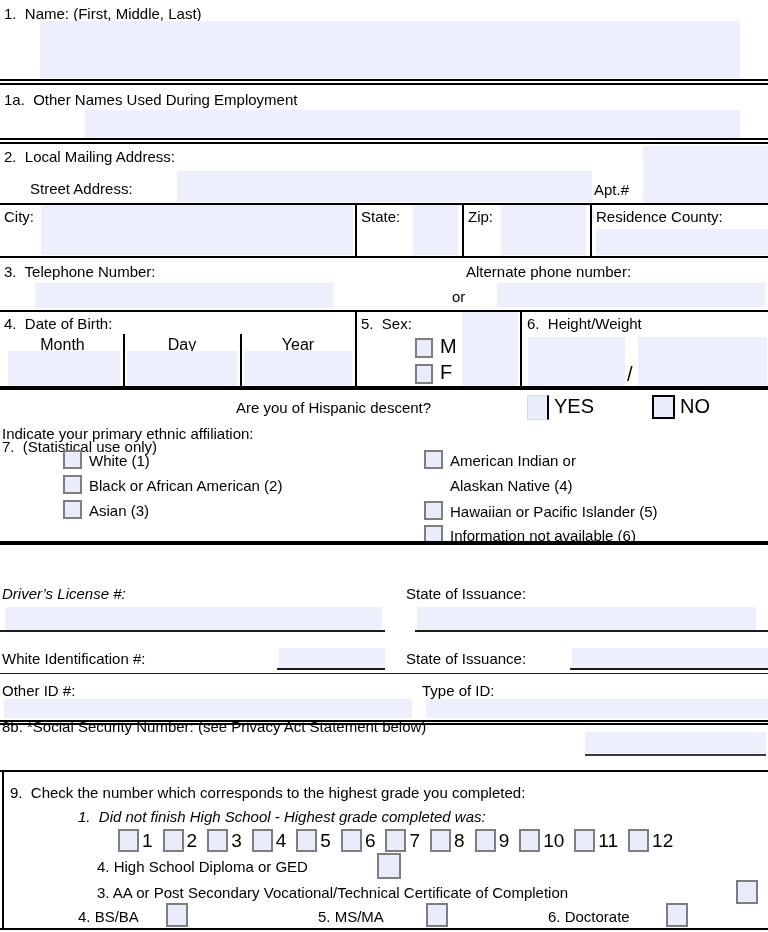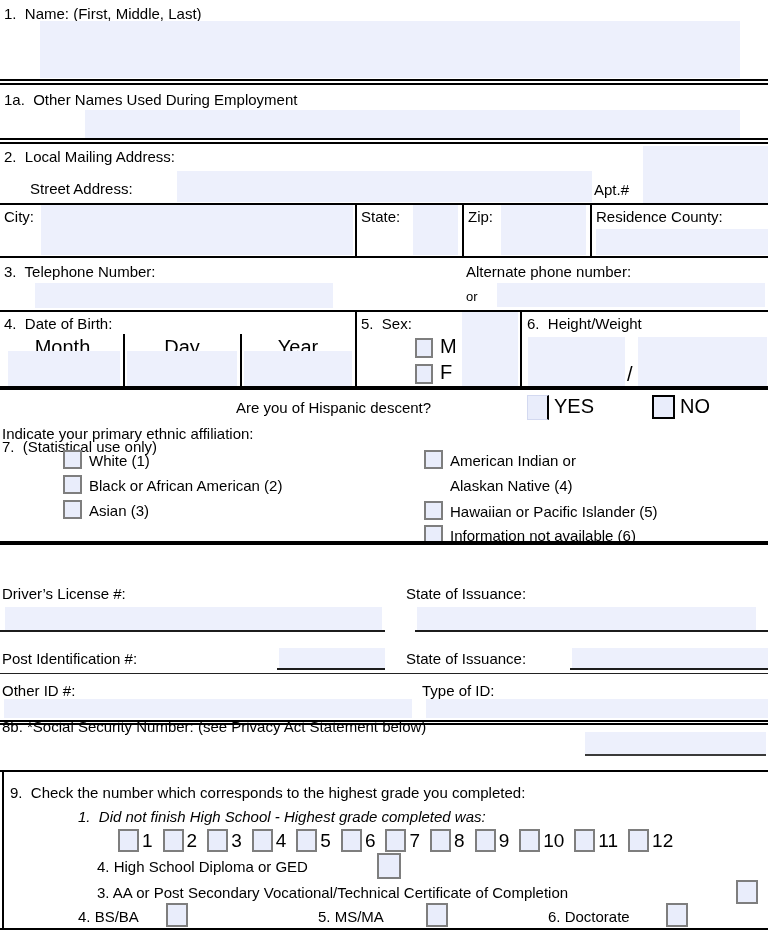--- a/index.html
+++ b/index.html
@@ -11,21 +11,21 @@
   .field { position:absolute; background:#edf0fc; }
   .uline { position:absolute; border-top:2px solid #1c1c1c; height:0; }
   .cb { position:absolute; width:19px; height:19px; background:#e9edfb; border:2px solid #7e7e7e; }
   .cb-yes { border:1px solid #d3d9f0; border-right:2.5px solid #000; }
   .cb-no  { border:2px solid #000; }
   .hr1 { position:absolute; left:0; width:768px; border-top:2px solid #000; height:0; }
   .hrthin { position:absolute; left:0; width:768px; border-top:1.5px solid #222; height:0; }
   .hrd { position:absolute; left:0; width:768px; height:6px; border-top:2px solid #000; border-bottom:2px solid #000; }
   .hrt { position:absolute; left:0; width:768px; border-top:4px solid #000; height:0; }
   .vl { position:absolute; width:2px; background:#000; }
-  .colhead { position:absolute; text-align:center; font-size:20px; }
+  .colhead { position:absolute; text-align:center; font-size:16px; }
   .grades { position:absolute; left:118px; top:829px; display:flex; align-items:center; }
   .gitem { display:flex; align-items:center; margin-right:10px; }
   .gbox { width:21px; height:23px; background:#e9edfb; border:2px solid #7e7e7e; }
   .gnum { font-size:19px; margin-left:3px; }
 </style>
 </head>
 <body>
 
 <div class="page">
 
@@ -53,21 +53,21 @@
   <div class="field" style="left:413px; top:205px; width:45px; height:50px;"></div>
   <div class="lbl" style="left:468px; top:206px;">Zip:</div>
   <div class="field" style="left:501px; top:205px; width:85px; height:50px;"></div>
   <div class="lbl" style="left:596px; top:206px;">Residence County:</div>
   <div class="field" style="left:596px; top:229px; width:172px; height:26px;"></div>
   <div class="hr1" style="top:256px;"></div>
 
   <div class="lbl" style="left:4px; top:261px;">3.  Telephone Number:</div>
   <div class="field" style="left:35px; top:283px; width:298px; height:25px;"></div>
   <div class="lbl" style="left:466px; top:261px;">Alternate phone number:</div>
-  <div class="lbl" style="left:466px; top:286px; font-size:13px;">or</div>
+  <div class="lbl" style="left:452px; top:286px; font-size:15px;">or</div>
   <div class="field" style="left:497px; top:283px; width:268px; height:24px;"></div>
 
   <div class="hr1" style="top:310px;"></div>
   <div class="vl" style="left:355px; top:310px; height:76px;"></div>
   <div class="vl" style="left:520px; top:310px; height:76px;"></div>
 
   <div class="lbl" style="left:4px; top:313px;">4.  Date of Birth:</div>
   <div class="colhead" style="left:5px; top:336px; width:115px;">Month</div>
   <div class="colhead" style="left:127px; top:336px; width:110px;">Day</div>
   <div class="colhead" style="left:244px; top:336px; width:108px;">Year</div>
@@ -107,28 +107,28 @@
 
   <div class="cb" style="left:424px; top:450px;"></div>
   <div class="lbl" style="left:450px; top:450px;">American Indian or</div>
   <div class="lbl" style="left:450px; top:475px;">Alaskan Native (4)</div>
   <div class="cb" style="left:424px; top:501px;"></div>
   <div class="lbl" style="left:450px; top:501px;">Hawaiian or Pacific Islander (5)</div>
   <div class="cb" style="left:424px; top:525px;"></div>
   <div class="lbl" style="left:450px; top:525px;">Information not available (6)</div>
   <div class="hrt" style="top:541px;"></div>
 
-  <div class="lbl" style="left:2px; top:583px;">Driver’s License #:</div>
+  <div class="lbl" style="left:2px; top:583px;font-style:italic;">Driver’s License #:</div>
   <div class="lbl" style="left:406px; top:583px;">State of Issuance:</div>
   <div class="field" style="left:5px; top:607px; width:377px; height:23px;"></div>
   <div class="uline" style="left:0px; top:630px; width:385px;"></div>
   <div class="field" style="left:417px; top:607px; width:339px; height:23px;"></div>
   <div class="uline" style="left:415px; top:630px; width:353px;"></div>
 
-  <div class="lbl" style="left:2px; top:648px;">Post Identification #:</div>
+  <div class="lbl" style="left:2px; top:648px;">White Identification #:</div>
   <div class="field" style="left:279px; top:648px; width:106px; height:20px;"></div>
   <div class="uline" style="left:277px; top:668px; width:108px;"></div>
   <div class="lbl" style="left:406px; top:648px;">State of Issuance:</div>
   <div class="field" style="left:572px; top:648px; width:196px; height:20px;"></div>
   <div class="uline" style="left:570px; top:668px; width:198px;"></div>
 
   <div class="hrthin" style="top:673px;"></div>
   <div class="lbl" style="left:2px; top:680px;">Other ID #:</div>
   <div class="lbl" style="left:422px; top:680px;">Type of ID:</div>
   <div class="field" style="left:4px; top:699px; width:408px; height:19px;"></div>

